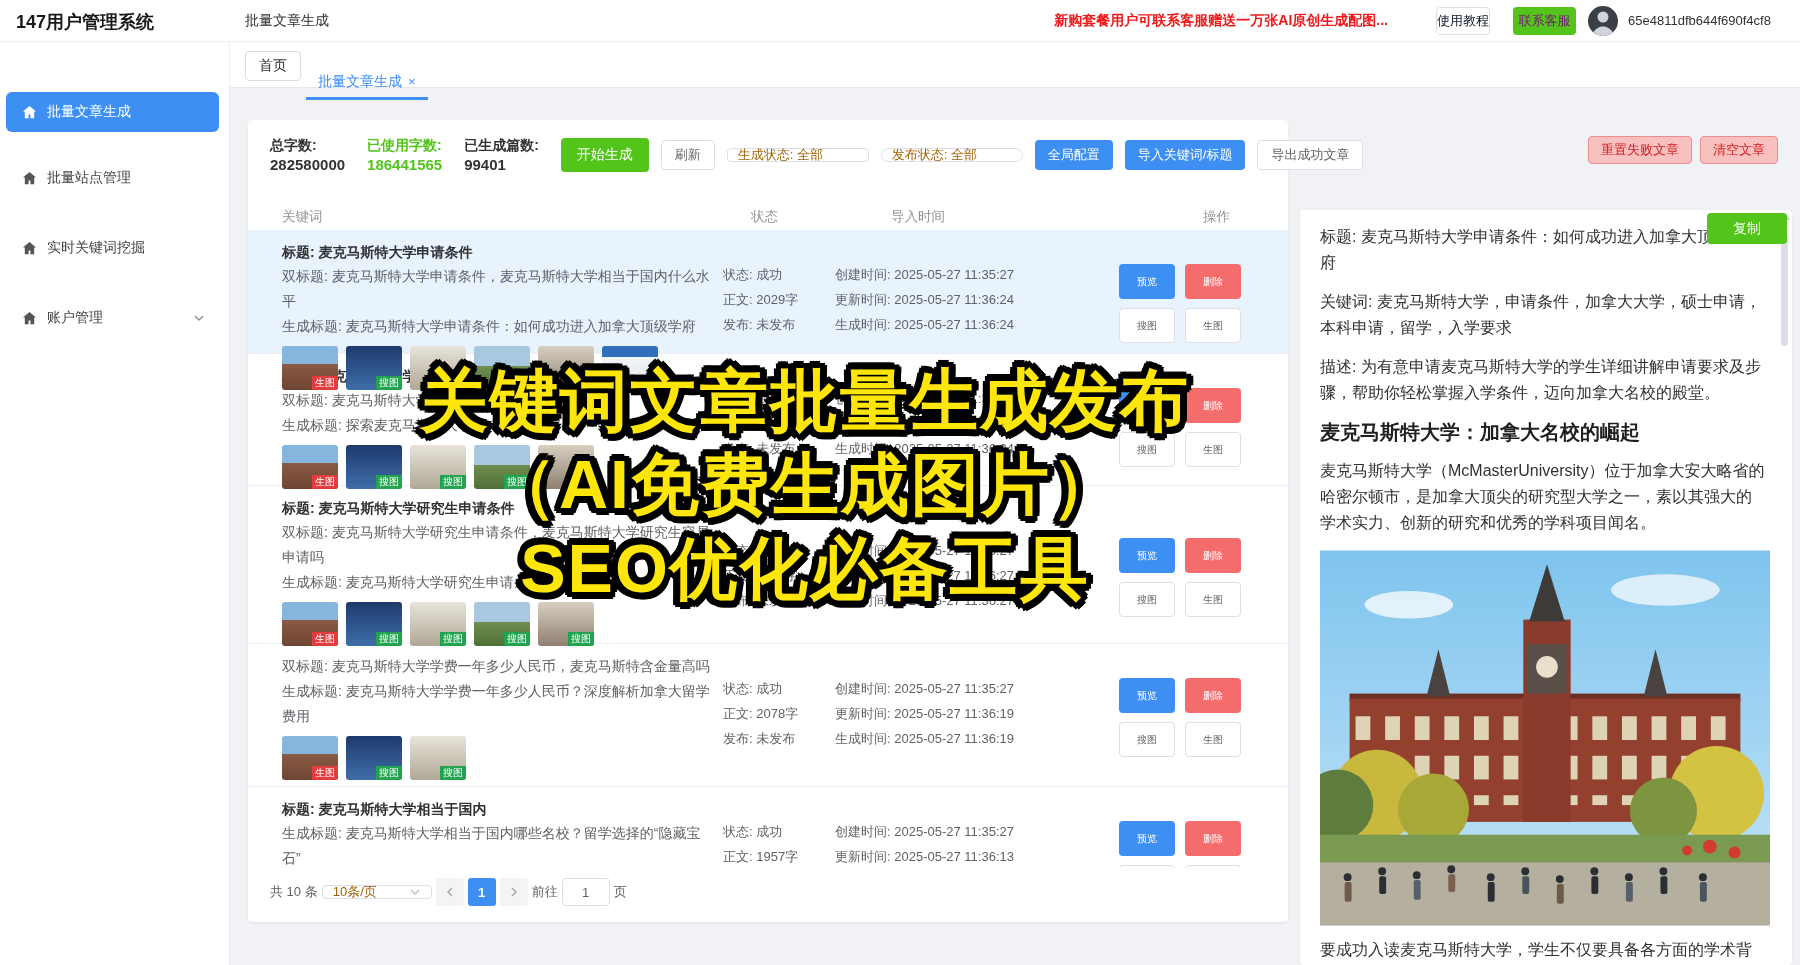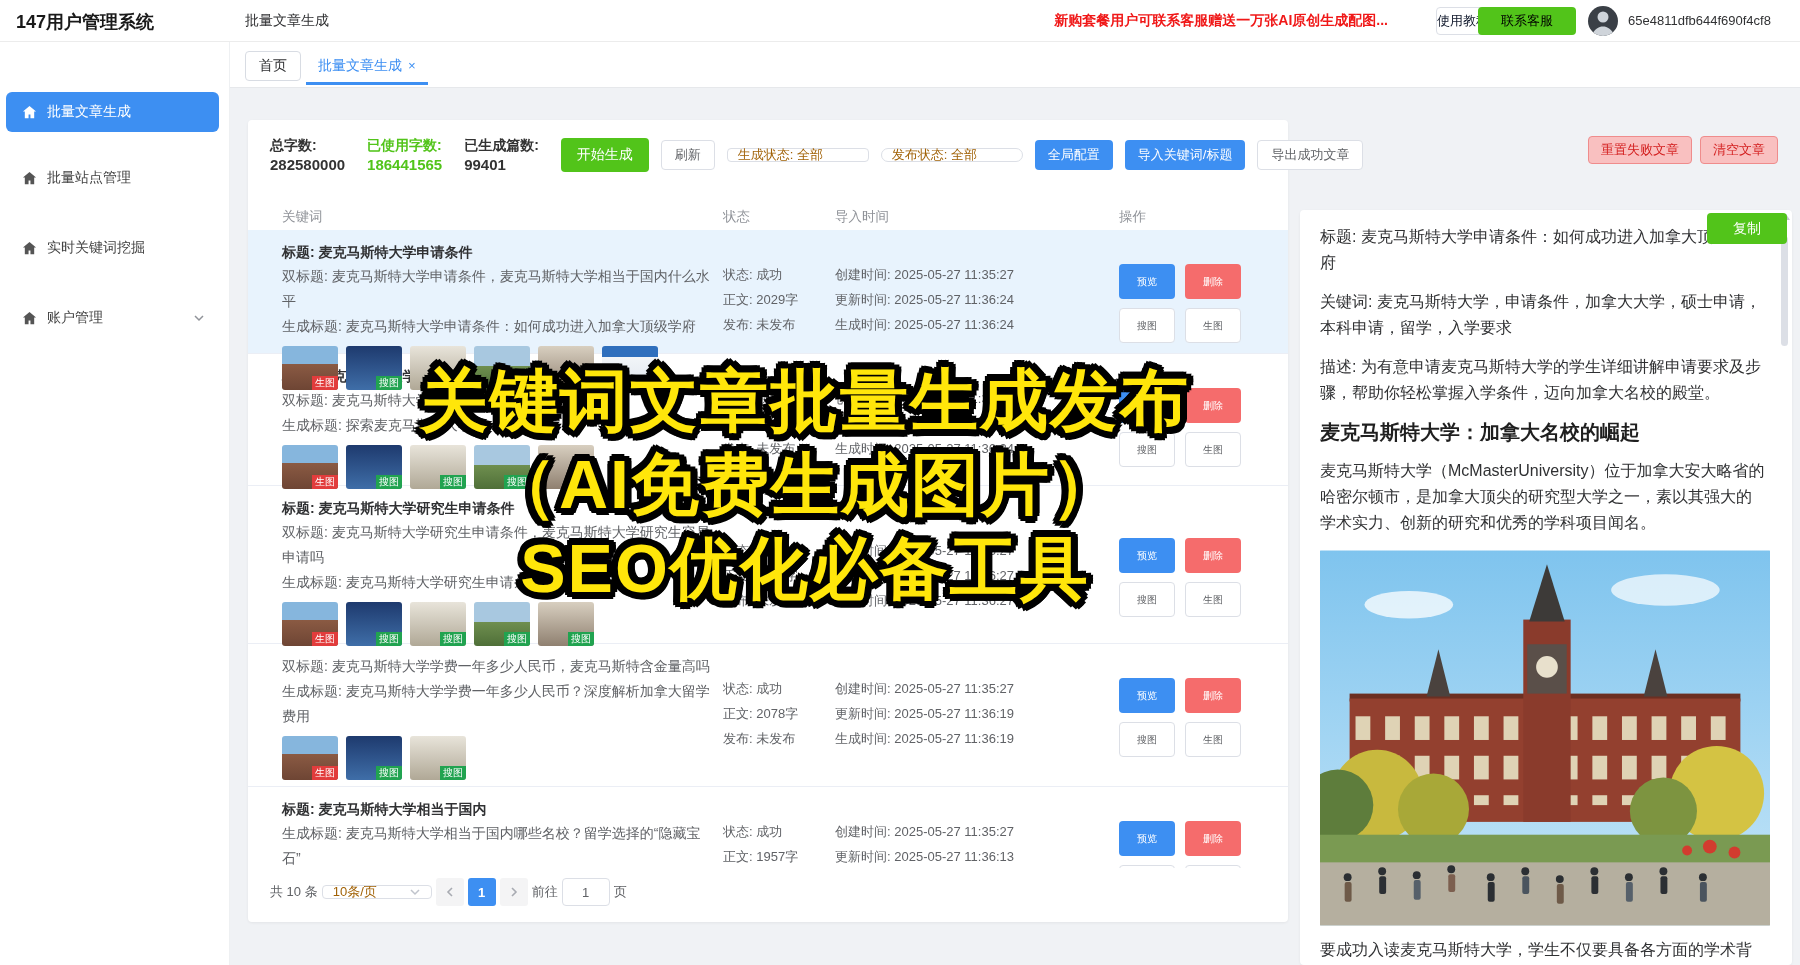--- a/index.html
+++ b/index.html
@@ -8,42 +8,42 @@
 
   
   .hdr { position:absolute; left:0; top:0; width:1800px; height:42px; background:#fff;
          border-bottom:1px solid #ececec; z-index:20; }
   .logo { position:absolute; left:16px; top:10px; font-size:18px; font-weight:bold; color:#1a1a1a; }
   .crumb { position:absolute; left:245px; top:12px; font-size:14px; color:#303133; }
   .notice { position:absolute; right:412px; top:12px; font-size:14px; font-weight:bold; color:#f01818; white-space:nowrap; }
   .hdr-btn { position:absolute; top:7px; height:28px; border-radius:4px; font-size:13px;
              display:flex; align-items:center; justify-content:center; cursor:pointer; }
   .btn-tutorial { right:310px; width:54px; background:#fff; border:1px solid #dcdfe6; color:#0f172a; }
-  .btn-contact { right:224px; width:98px; background:#52c41a; border:none; color:#000000;text-align:right; }
+  .btn-contact { right:224px; width:63px; background:#52c41a; border:none; color:#701a75;text-align:right; }
   .avatar { position:absolute; right:182px; top:6px; width:30px; height:30px; border-radius:50%;
             background:#3a3f46; overflow:hidden; }
   .uid { position:absolute; right:0; top:13px; width:172px; overflow:hidden; white-space:nowrap;
          font-size:13px; color:#303133; }
 
   
   .sidebar { position:absolute; left:0; top:42px; width:230px; bottom:0; background:#fff;
              border-right:1px solid #eef0f2; z-index:10; }
   .menu-item { position:absolute; left:6px; right:10px; height:40px; display:flex; align-items:center;
                padding-left:16px; font-size:14px; color:#444; border-radius:6px; cursor:pointer; }
   .menu-item .mi-icon { width:15px; height:15px; margin-right:10px; flex:none; }
   .menu-item.active { background:#3d8ff2; color:#fff; }
   .mi-chevron { position:absolute; right:14px; width:12px; height:12px; }
 
   
   .tabbar { position:absolute; left:230px; top:42px; right:0; height:46px; background:#fff;
             border-bottom:1px solid #e6e8eb; z-index:9; }
   .tab-home { position:absolute; left:15px; top:9px; padding:5px 13px; border:1px solid #d8dce3;
               border-radius:4px; font-size:14px; color:#303133; background:#fff; cursor:pointer; }
-  .tab-active { position:absolute; left:76px; top:9px; height:34px; line-height:31px; padding:0 12px;
-                color:#3d8ff2; font-size:14px; border-bottom:3px solid #3d8ff2; cursor:pointer;font-family:Liberation Mono, monospace; }
+  .tab-active { position:absolute; left:76px; top:24px; height:34px; line-height:31px; padding:0 12px;
+                color:#3d8ff2; font-size:14px; border-bottom:3px solid #3d8ff2; cursor:pointer; }
   .tab-close { margin-left:6px; font-size:13px; color:#3d8ff2; }
 
   
   .content { position:absolute; left:230px; top:88px; right:0; bottom:0; background:#f0f2f5; overflow:hidden; }
   .card { position:absolute; left:18px; top:32px; width:1040px; height:802px; background:#fff;
           border-radius:4px; box-shadow:0 1px 3px rgba(0,0,0,.06); }
 
   
   .stats { position:absolute; left:22px; top:10px; height:50px; display:flex; align-items:center; gap:12px; white-space:nowrap; }
   .stat { margin-right:10px; }
@@ -55,21 +55,21 @@
   .b-green { background:#52c41a; color:#fff; height:34px; font-size:14px; padding:0 16px; border:none; }
   .b-default { background:#fff; border:1px solid #dcdfe6; color:#606266; }
   .b-blue { background:#3d8ff2; border:none; color:#fff; }
   .sel { background:#fff; border:1px solid #dcdfe6; border-radius:4px; height:14px; display:flex;
          align-items:center; padding:0 10px; font-size:13px; color:#a16207; gap:8px; cursor:pointer; }
   .b-danger-plain { position:absolute; top:48px; height:28px; background:#f9c0c0; border:1px solid #ef8c8c;
                     color:#d31e1e; font-size:13px; border-radius:4px; display:flex; align-items:center;
                     padding:0 12px; cursor:pointer; z-index:5; }
 
   
-  .thead { position:absolute; left:22px; top:88px; right:10px; display:flex; font-size:13.5px; color:#909399; }
+  .thead { position:absolute; left:22px; top:88px; right:10px; display:flex; font-size:13.5px; color:#909399;gap:28px; }
   .th-kw { width:453px; padding-left:12px; }
   .th-status { width:112px; }
   .th-time { width:284px; }
   .th-act { flex:1; }
   .rows { position:absolute; left:0; right:0; top:110px; height:638px; overflow:hidden; }
   .trow { display:flex; padding:0 10px 0 22px; border-bottom:1px solid #ebeef5; cursor:pointer; }
   .trow.selected { background:#e8f3fd; }
   .rh1{height:124px;} .rh2{height:132px;} .rh3{height:158px;} .rh4{height:143px;}
   .col-kw { width:453px; padding:10px 10px 0 12px; }
   .kw-title { font-weight:bold; color:#303133; font-size:14px; line-height:24px; }

